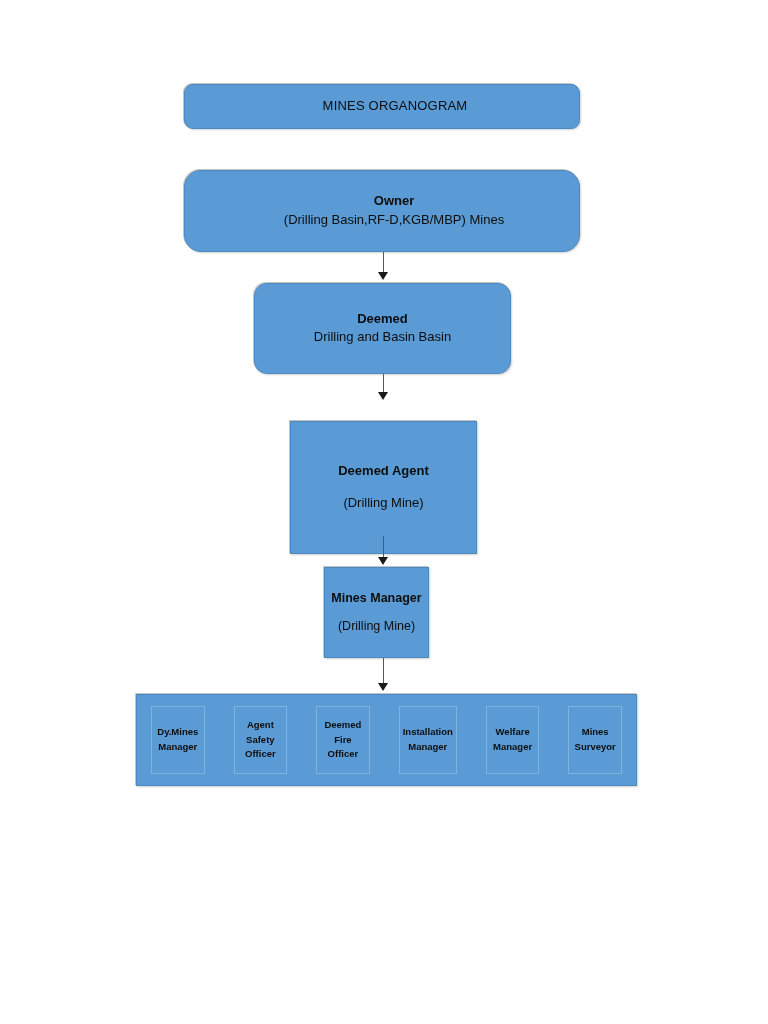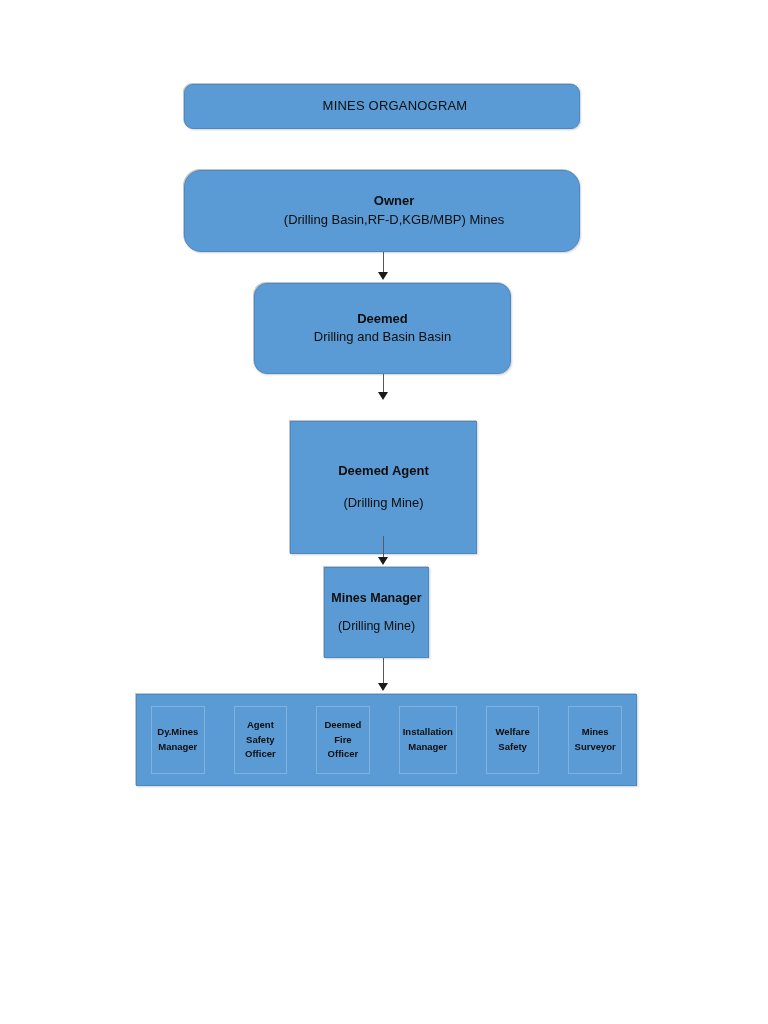--- a/index.html
+++ b/index.html
@@ -202,17 +202,17 @@
   </div>
 
   <div class="connector" id="conn-manager-band"></div>
   <div class="arrowhead" id="arrow-manager-band"></div>
 
   <div id="reports-band">
     <div class="report-box">Dy.Mines Manager</div>
     <div class="report-box">Agent Safety Officer</div>
     <div class="report-box">Deemed Fire Officer</div>
     <div class="report-box">Installation Manager</div>
-    <div class="report-box">Welfare Safety</div>
+    <div class="report-box">Welfare Manager</div>
     <div class="report-box">Mines Surveyor</div>
   </div>
 
 </div>
 
 </body></html>

